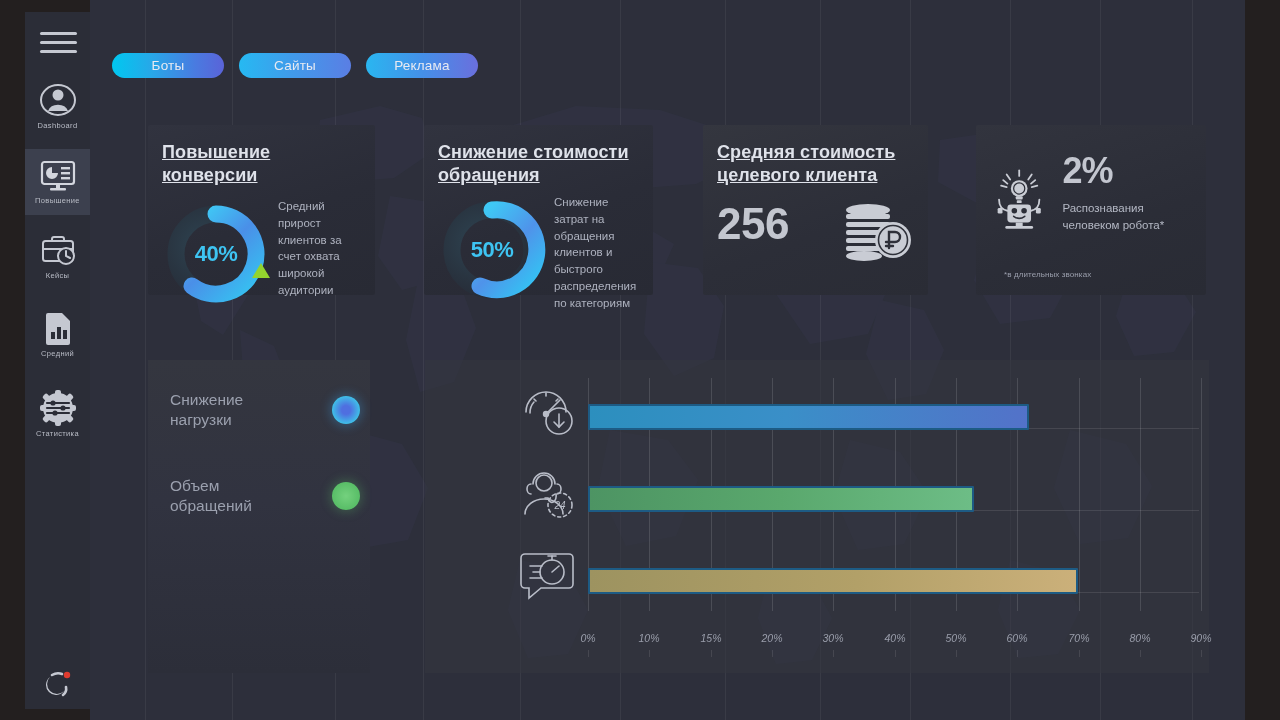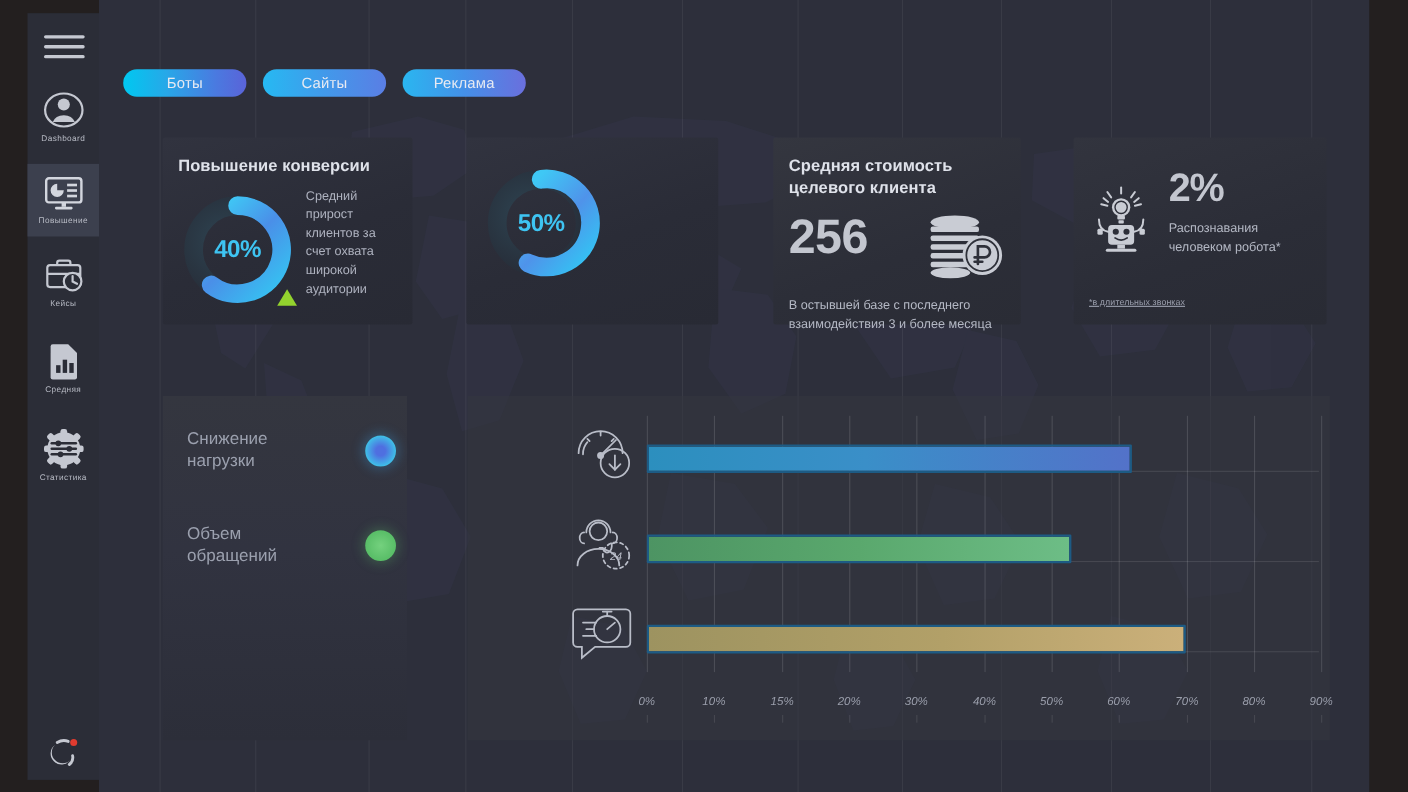--- a/index.html
+++ b/index.html
@@ -42,32 +42,33 @@
   }
   .map-layer { position:absolute; inset:0; opacity:.5; }
   .vgrid { position:absolute; top:0; bottom:0; width:1px; background:rgba(255,255,255,.06); }
   .right-strip { position:absolute; left:1245px; top:0; width:35px; height:720px; background:#231f1f; }
 
   
   .tabs { position:absolute; left:22px; top:53px; display:flex; gap:15px; z-index:12; }
   .pill {
     width:112px; height:25px; border-radius:13px;
     display:flex; align-items:center; justify-content:center;
-    font-size:13.5px; color:#e7eaf2; cursor:pointer; letter-spacing:.2px;margin-top:10px;
+    font-size:13.5px; color:#e7eaf2; cursor:pointer; letter-spacing:.2px;
   }
   .pill-1 { background:linear-gradient(90deg,#00c8f0 0%,#27a8e8 35%,#4a7ae0 75%,#5a63d8 100%); }
   .pill-2 { background:linear-gradient(90deg,#26b9f2 0%,#3f9ceb 45%,#5a7ee4 100%); }
   .pill-3 { background:linear-gradient(90deg,#2ab6f0 0%,#4490e8 50%,#6a6fdd 100%); }
 
   
   .card { position:absolute; top:125px; height:170px; border-radius:2px; }
   .card-inner { position:absolute; inset:0; padding:16px 14px 0 14px; }
   .card-title {
-    font-size:15px; font-weight:bold; color:#dfe2ea; line-height:1.3;
+    font-size:18px; font-weight:bold; color:#dfe2ea; line-height:1.3;
     letter-spacing:.1px;
+    text-decoration:underline;
   }
   .card-body { display:flex; gap:8px; margin-top:10px; }
   .card-desc { font-size:11.5px; line-height:1.47; color:#aeb2bf; }
 
   .card1 { left:58px; width:227px; background:linear-gradient(160deg,#31333f 0%,#2a2c37 55%,#282a34 100%); }
   .card2 { left:334px; width:229px; background:linear-gradient(160deg,#31333f 0%,#2a2c37 55%,#282a34 100%); }
   .card3 { left:613px; width:225px; background:linear-gradient(160deg,#34363f 0%,#2c2e38 60%,#2a2c35 100%); }
   .card4 { left:886px; width:230px; background:linear-gradient(160deg,#32343e 0%,#2b2d37 60%,#292b34 100%); }
 
   
@@ -85,21 +86,21 @@
 
   
   .big-num { font-size:44px; font-weight:bold; color:#c3c6cf; line-height:1; letter-spacing:-.5px; }
   .card3-row { display:flex; align-items:flex-start; justify-content:space-between; margin-top:14px; }
   .card3-desc { font-size:11.5px; line-height:1.45; color:#b4b8c4; margin-top:14px; }
 
   
   .card4-row { display:flex; gap:14px; padding-top:12px; }
   .pct-big { font-size:36px; font-weight:bold; color:#c3c6cf; line-height:1; letter-spacing:-1px; }
   .card4-desc { font-size:11.5px; line-height:1.45; color:#b4b8c4; margin-top:11px; }
-  .footnote { position:absolute; left:14px; bottom:16px; font-size:8px; color:#9b9fad; letter-spacing:.1px;text-decoration:underline; }
+  .footnote { position:absolute; left:28px; bottom:16px; font-size:8px; color:#9b9fad; letter-spacing:.1px; }
 
   
   .legend-panel {
     position:absolute; left:58px; top:360px; width:222px; height:313px;
     background:linear-gradient(180deg,#34363f 0%,#313340 45%,#2c2e39 100%);
   }
   .legend-row { position:absolute; left:22px; width:190px; display:flex; align-items:center; justify-content:space-between;gap:30px; }
   .legend-text { font-size:15.5px; line-height:1.28; color:#9ba0ae; max-width:120px; }
   .dot { width:28px; height:28px; border-radius:50%; }
   .dot-blue   { background:radial-gradient(circle at 50% 50%,#4f6fe0 0%,#4f6fe0 22%,#3fbfe8 70%,#3fc4ee 100%); box-shadow:0 0 10px 3px rgba(60,160,230,.28); }
@@ -207,39 +208,41 @@
             <div class="donut-label">40%</div>
           </div>
           <div class="card-desc">Средний прирост клиентов за счет охвата широкой аудитории</div>
         </div>
       </div>
       <div class="tri-up"></div>
     </div>
 
     <div class="card card2">
       <div class="card-inner">
+        <div class="card-title">Снижение стоимости обращения</div>
         <div class="card-body" style="margin-top:6px">
           <div class="donut">
             <svg viewBox="0 0 108 108">
               <defs>
                 <linearGradient id="g2" x1="0.15" y1="0" x2="0.95" y2="1">
                   <stop offset="0%" stop-color="#3fc8f5"></stop>
                   <stop offset="50%" stop-color="#4f93ea"></stop>
                   <stop offset="100%" stop-color="#32c6f4"></stop>
                 </linearGradient>
                 <radialGradient id="tg2" cx="0.35" cy="0.4" r="0.75">
                   <stop offset="0%" stop-color="#2e4452"></stop>
                   <stop offset="100%" stop-color="#262b36"></stop>
                 </radialGradient>
               </defs>
               <circle cx="54" cy="54" r="40" fill="none" stroke="url(#tg2)" stroke-width="17"></circle>
               <path d="M54,14 a40,40 0 1,1 -12,76" fill="none" stroke="url(#g2)" stroke-width="17" stroke-linecap="round"></path>
             </svg>
             <div class="donut-label">50%</div>
           </div>
+          <div class="card-desc">Снижение затрат на обращения клиентов и быстрого распределения по категориям</div>
         </div>
       </div>
     </div>
 
     <div class="card card3">
       <div class="card-inner">
         <div class="card-title">Средняя стоимость целевого клиента</div>
         <div class="card3-row">
           <div class="big-num">256</div>
           <svg width="76" height="62" viewBox="0 0 76 62">
@@ -253,21 +256,20 @@
               <ellipse cx="26" cy="54" rx="18" ry="5"></ellipse>
             </g>
             <circle cx="55" cy="38" r="18" fill="#c9ccd4"></circle>
             <circle cx="55" cy="38" r="14.5" fill="none" stroke="#2e3039" stroke-width="1.6"></circle>
             <g stroke="#2e3039" stroke-width="2.4" fill="none" stroke-linecap="round">
               <path d="M51,46 L51,30 L57,30 a5,5 0 0,1 0,10 L48,40"></path>
               <path d="M48,44 L55,44"></path>
             </g>
           </svg>
         </div>
-        <div class="card3-desc">В остывшей базе с последнего взаимодействия 3 и более месяца</div>
       </div>
     </div>
 
     <div class="card card4">
       <div class="card-inner">
         <div class="card4-row">
           <svg width="84" height="96" viewBox="0 0 84 96">
             <g stroke="#c9ccd4" stroke-width="2.6" fill="none" stroke-linecap="round">
               <path d="M42,4 L42,12"></path>
                 <path d="M24,10 L29,17"></path>
@@ -456,21 +458,21 @@
       <div class="nav-label">Кейсы</div>
     </div>
 
     <div class="nav-item" style="top:290px">
       <svg class="nav-icon" viewBox="0 0 40 40">
         <path d="M10,5 h14 l8,8 v22 a2,2 0 0,1 -2,2 h-20 a2,2 0 0,1 -2,-2 v-28 a2,2 0 0,1 2,-2 z" fill="#c5c8d1"></path>
         <rect x="13" y="24" width="4" height="7" fill="#2b2d37"></rect>
         <rect x="19" y="19" width="4" height="12" fill="#2b2d37"></rect>
         <rect x="25" y="22" width="4" height="9" fill="#2b2d37"></rect>
       </svg>
-      <div class="nav-label">Средняя</div>
+      <div class="nav-label">Средний</div>
     </div>
 
     <div class="nav-item" style="top:370px">
       <svg class="nav-icon" viewBox="0 0 40 40">
         <g fill="#c5c8d1">
           <circle cx="20" cy="20" r="15"></circle>
           <rect x="17" y="2" width="6" height="7" rx="2"></rect>
           <rect x="17" y="31" width="6" height="7" rx="2"></rect>
           <rect x="2" y="17" width="7" height="6" rx="2"></rect>
           <rect x="31" y="17" width="7" height="6" rx="2"></rect>

